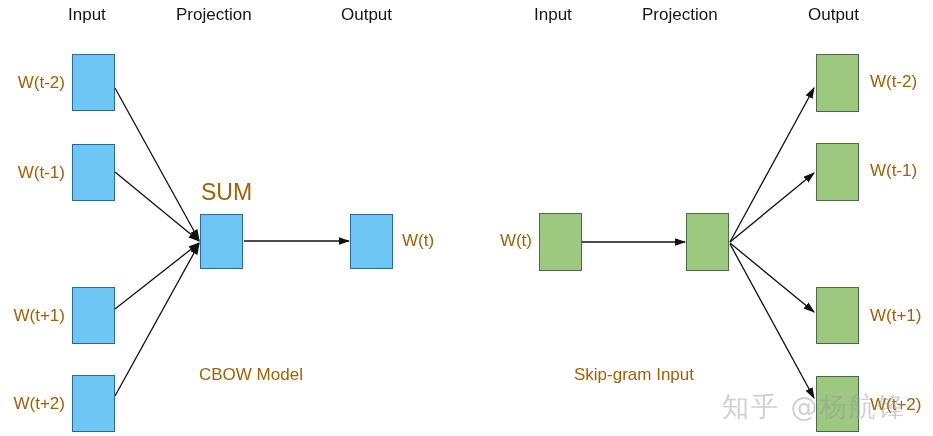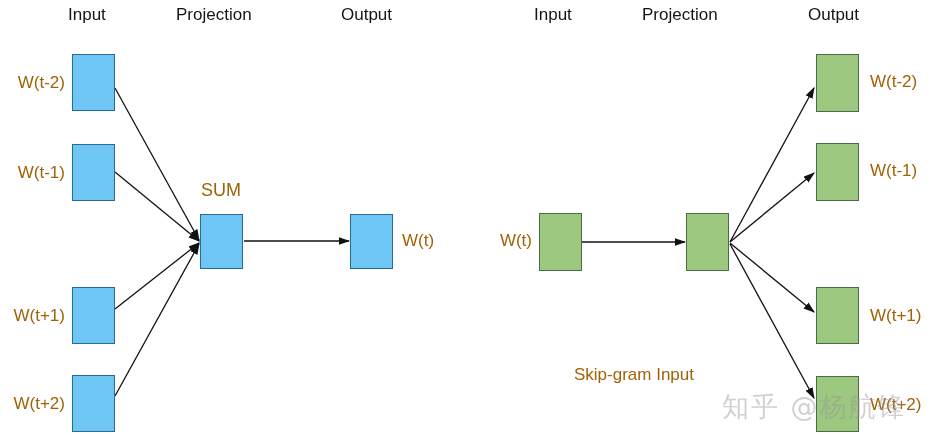--- a/index.html
+++ b/index.html
@@ -44,21 +44,21 @@
     line-height: 1;
     color: #a16207;
   }
   .col-head {
     font-size: 17px;
     color: #151515;
   }
   .lbl-right { text-align: left; }
   .lbl-left  { text-align: right; }
   .caption { font-size: 17px; }
-  .sum-label { font-size: 18px; }
+  .sum-label { font-size: 23px; }
   .watermark {
     position: absolute;
     white-space: nowrap;
     font-size: 27px;
     color: rgba(150,150,150,0.45);
     letter-spacing: 2px;
     font-family: "DejaVu Sans", sans-serif;
   }
 </style>
 </head>
@@ -111,20 +111,21 @@
 
   <div class="txt lbl-left" style="left:8px; top:74px; width:57px;">W(t-2)</div>
   <div class="txt lbl-left" style="left:8px; top:164px; width:57px;">W(t-1)</div>
   <div class="txt lbl-left" style="left:8px; top:307px; width:57px;">W(t+1)</div>
   <div class="txt lbl-left" style="left:8px; top:395px; width:57px;">W(t+2)</div>
 
   <div class="txt sum-label" style="left:201px; top:181px;">SUM</div>
 
   <div class="txt lbl-right" style="left:402px; top:232px;">W(t)</div>
 
+  <div class="txt caption" style="left:199px; top:366px;">CBOW Model</div>
 
   <div class="node green" style="left:539px; top:213px; width:43px; height:58px;"></div>
 
   <div class="node green" style="left:686px; top:213px; width:43px; height:58px;"></div>
 
   <div class="node green" style="left:816px; top:54px; width:43px; height:58px;"></div>
   <div class="node green" style="left:816px; top:143px; width:43px; height:58px;"></div>
   <div class="node green" style="left:816px; top:287px; width:43px; height:57px;"></div>
   <div class="node green" style="left:816px; top:376px; width:43px; height:56px;"></div>
 

